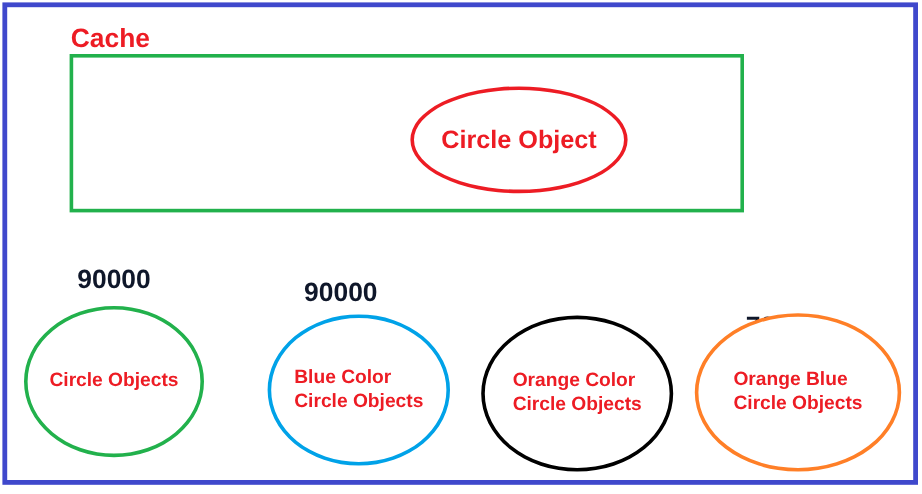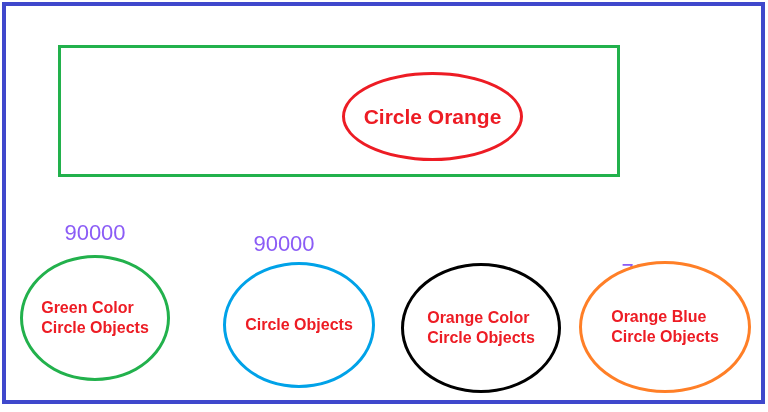--- a/index.html
+++ b/index.html
@@ -63,22 +63,22 @@
     font-size: 21px;
     font-weight: bold;
     color: #ED1C24;
     white-space: nowrap;
   }
   .count {
     position: absolute;
     width: 120px;
     text-align: center;
     font-size: 22px;
-    font-weight: normal;
-    color: #8b5cf6;
+    font-weight: bold;
+    color: #0f172a;
   }
   .count-0 { left: 35px;  top: 220px; }
   .count-1 { left: 224px; top: 231px; }
   .count-2 { left: 403px; top: 232px; }
   .count-3 { left: 592px; top: 227px; margin-top: 32px; }
   .group-ellipse { border-width: 3px; border-style: solid; }
   .group-0 { left: 20px;  top: 255px; width: 150px; height: 126px; }
   .group-1 { left: 223px; top: 262px; width: 152px; height: 126px; }
   .group-2 { left: 401px; top: 263px; width: 160px; height: 130px; }
   .group-3 { left: 579px; top: 261px; width: 172px; height: 132px; }
@@ -90,40 +90,41 @@
     color: #ED1C24;
     white-space: nowrap;
   }
 </style>
 </head>
 <body>
 
 <div class="canvas">
   <div class="frame"></div>
 
+  <div class="cache-label">Cache</div>
 
   <div class="cache-rect"></div>
 
   <div class="ellipse cache-ellipse">
-    <span class="obj-label">Circle Orange</span>
+    <span class="obj-label">Circle Object</span>
   </div>
 
   <div class="count count-0">90000</div>
   <div class="count count-1">90000</div>
   <div class="count count-3">70000</div>
 
   <div class="ellipse group-ellipse group-0" style="border-color: rgb(34, 177, 76);">
     <div class="group-label">
-      <div>Green Color</div>
       <div>Circle Objects</div>
     </div>
   </div>
 
   <div class="ellipse group-ellipse group-1" style="border-color: rgb(0, 162, 232);">
     <div class="group-label">
+      <div>Blue Color</div>
       <div>Circle Objects</div>
     </div>
   </div>
 
   <div class="ellipse group-ellipse group-2" style="border-color: rgb(0, 0, 0);">
     <div class="group-label">
       <div>Orange Color</div>
       <div>Circle Objects</div>
     </div>
   </div>

